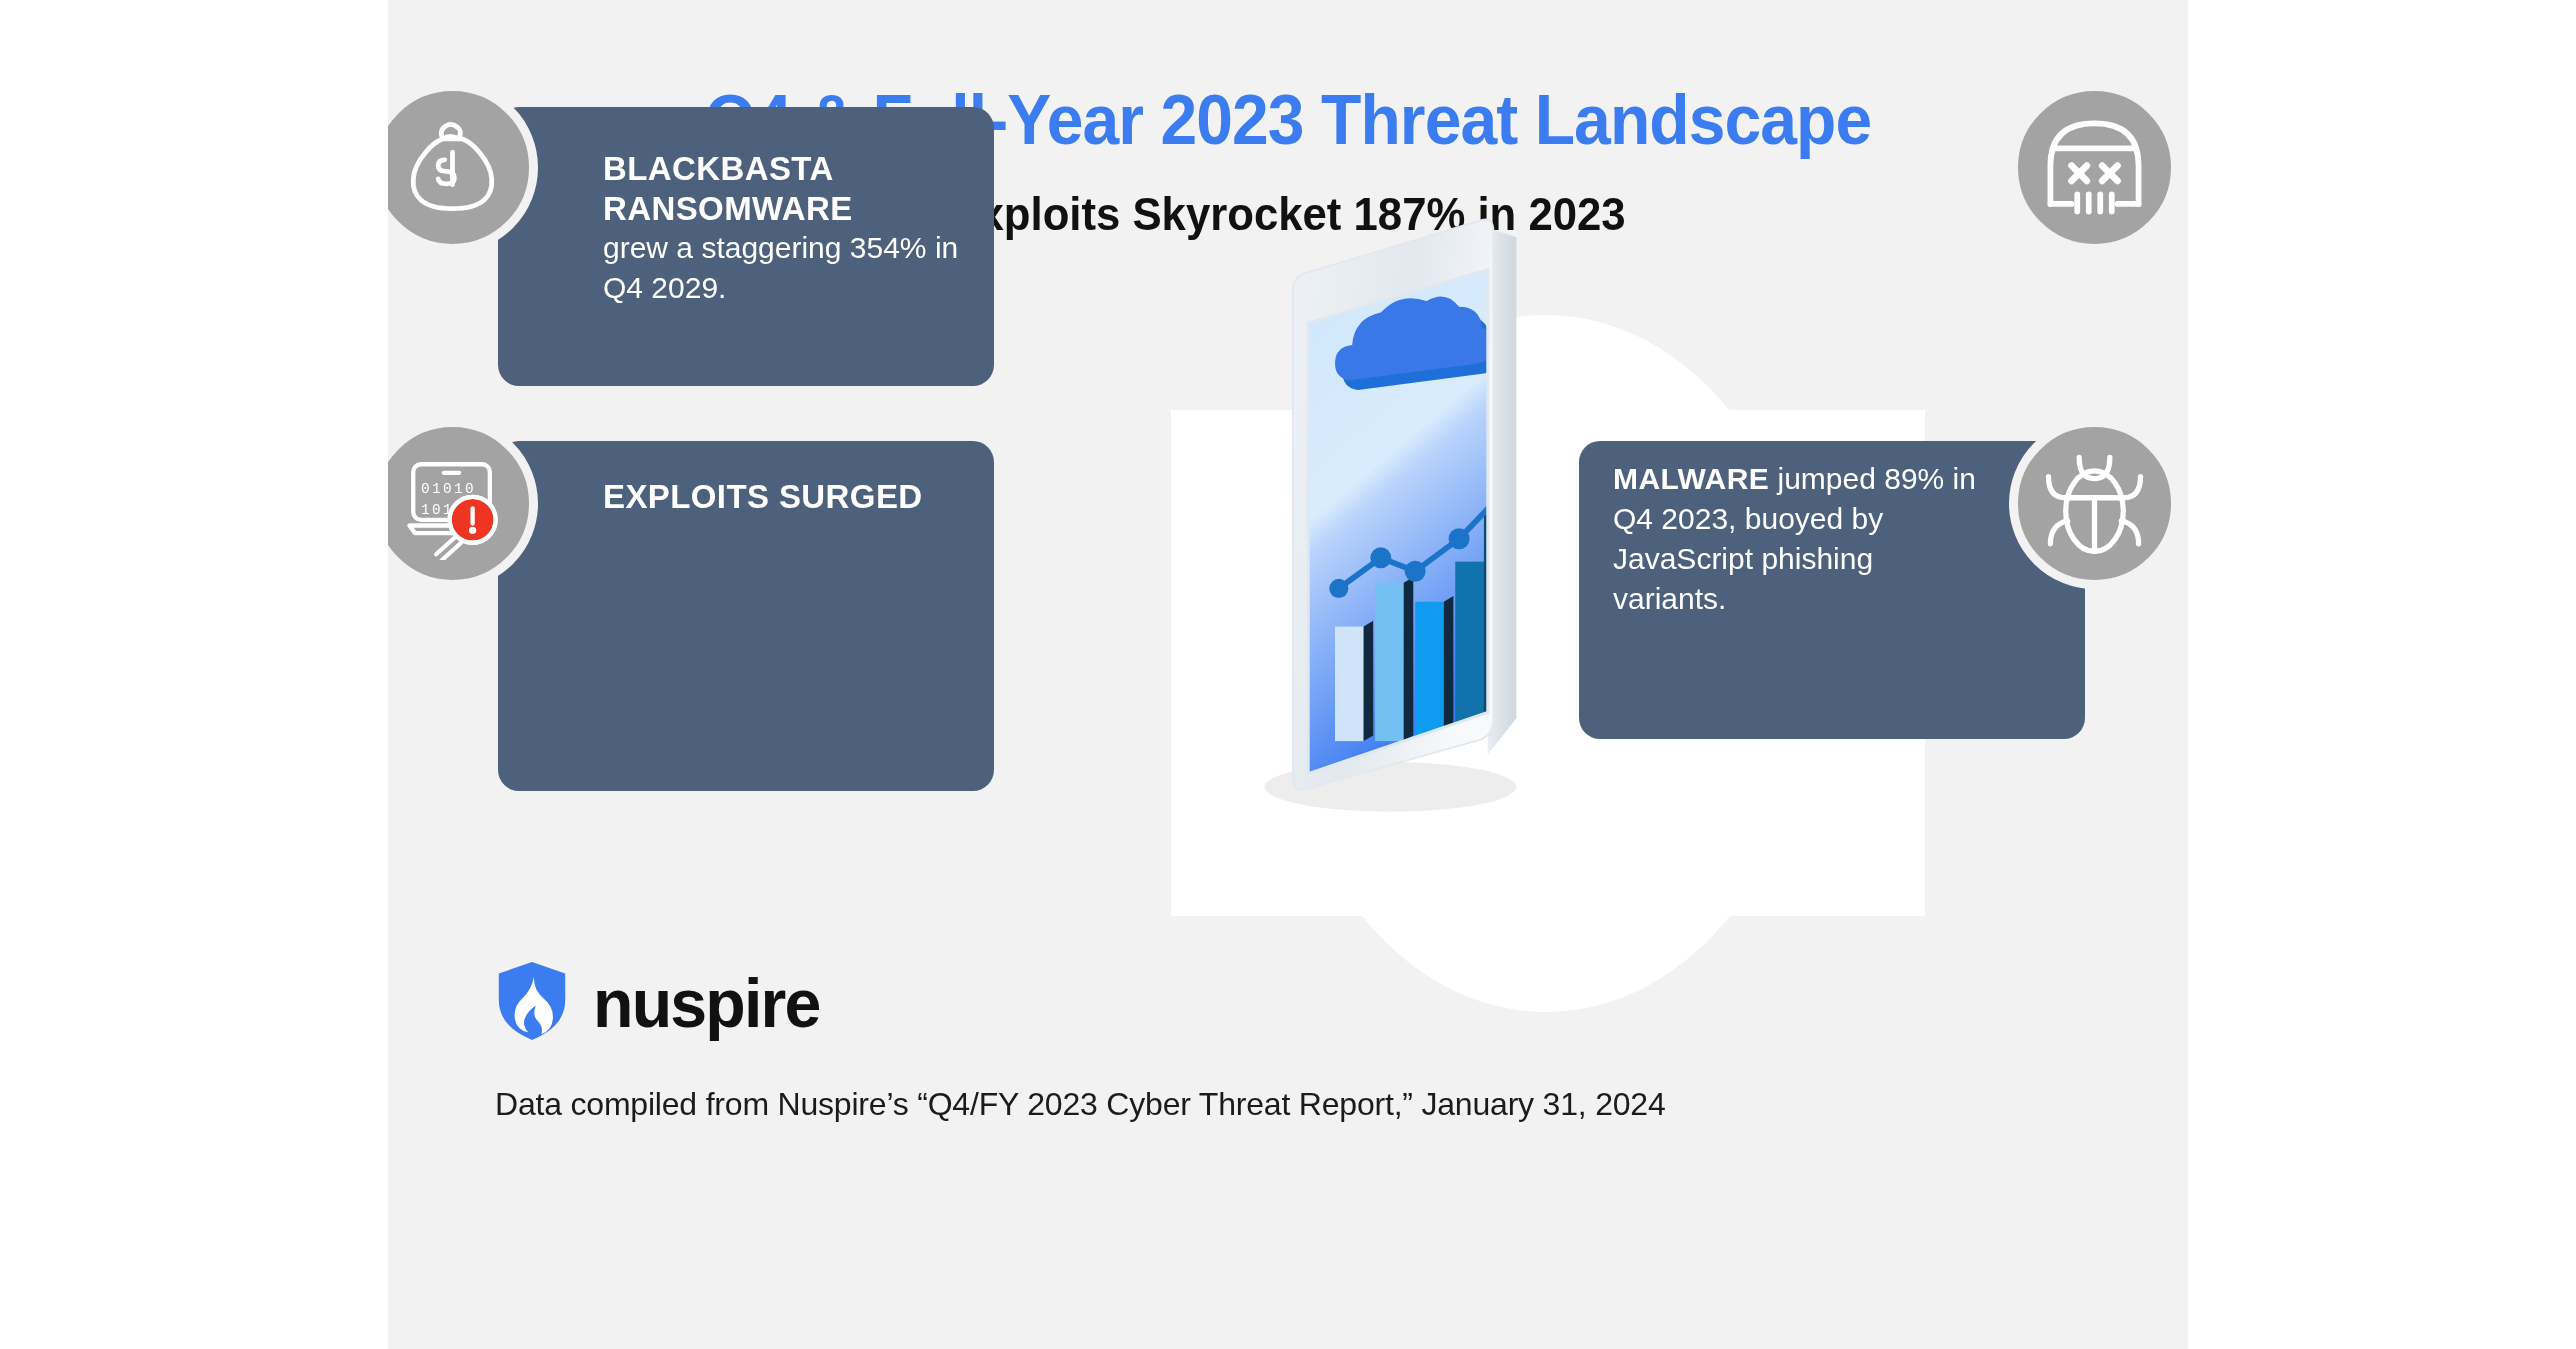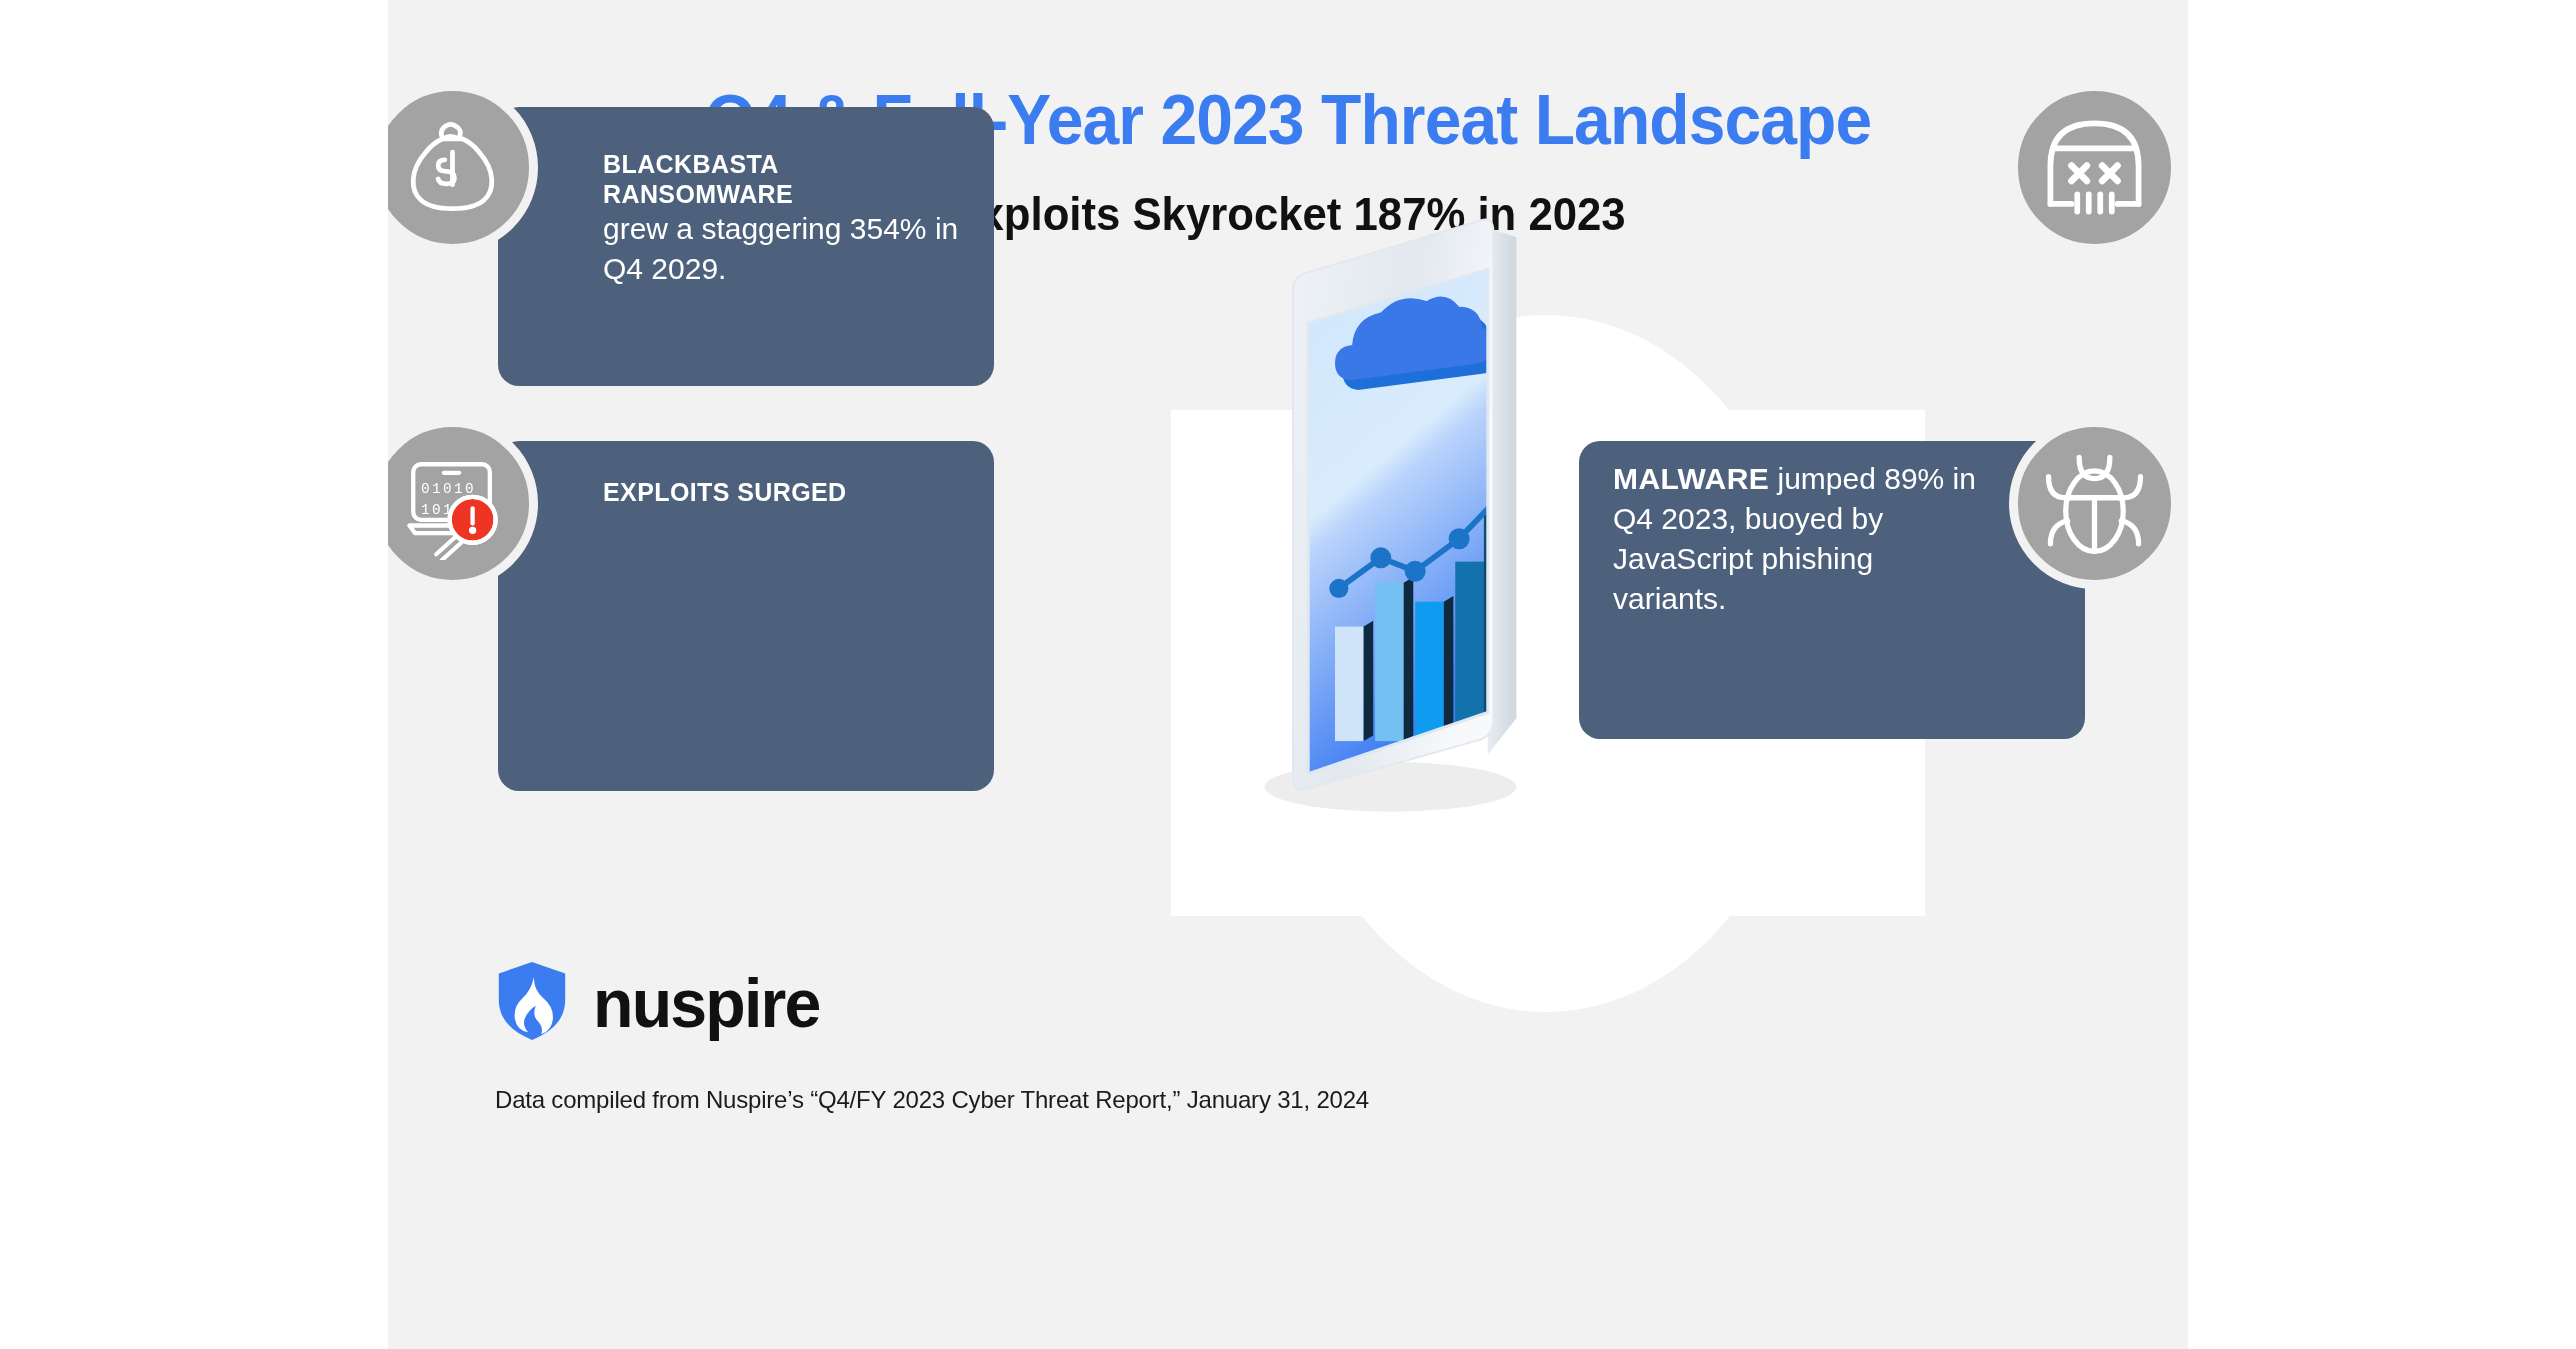--- a/index.html
+++ b/index.html
@@ -43,21 +43,21 @@
   
   .card{
     position:absolute;background:#4d617c;border-radius:21px;
     color:#ffffff;box-sizing:border-box;
   }
   .card .ctext{
     font-size:30px;line-height:1.33;font-weight:normal;color:#ffffff;
   }
   .card .ctext b{font-weight:bold;letter-spacing:0.4px;}
   .headline{
-    display:block;font-size:25px;font-weight:bold;line-height:1.2;
+    display:block;font-size:33px;font-weight:bold;line-height:1.2;
     letter-spacing:0.5px;
   }
 
   .card-l1{left:110px;top:107px;width:496px;height:279px;padding:42px 32px 0 105px;}
   .card-l2{left:110px;top:441px;width:496px;height:350px;padding:36px 32px 0 105px;}
   .card-r1{left:1191px;top:107px;width:506px;height:279px;padding:42px 105px 0 34px;}
   .card-r2{left:1191px;top:441px;width:506px;height:298px;padding:18px 105px 0 34px;}
 
   
   .badge{
@@ -75,21 +75,21 @@
   .phone-wrap{position:absolute;left:859px;top:178px;width:344px;height:649px;}
 
   
   .logo-row{position:absolute;left:107px;top:960px;display:flex;align-items:center;gap:24px;justify-content:center;}
   .logo-word{
     font-size:69px;font-weight:bold;color:#111111;letter-spacing:-1.9px;
     line-height:1;transform:scaleX(.96);transform-origin:left center;
   }
   .footnote{
     position:absolute;left:107px;top:1086px;
-    font-size:24px;color:#1b1b1b;letter-spacing:-0.2px;
+    font-size:32px;color:#1b1b1b;letter-spacing:-0.2px;
   }
 </style>
 </head>
 <body>
 
 <div id="stage">
 
   <div class="panel">
 
     <div class="white-blob2"></div>

